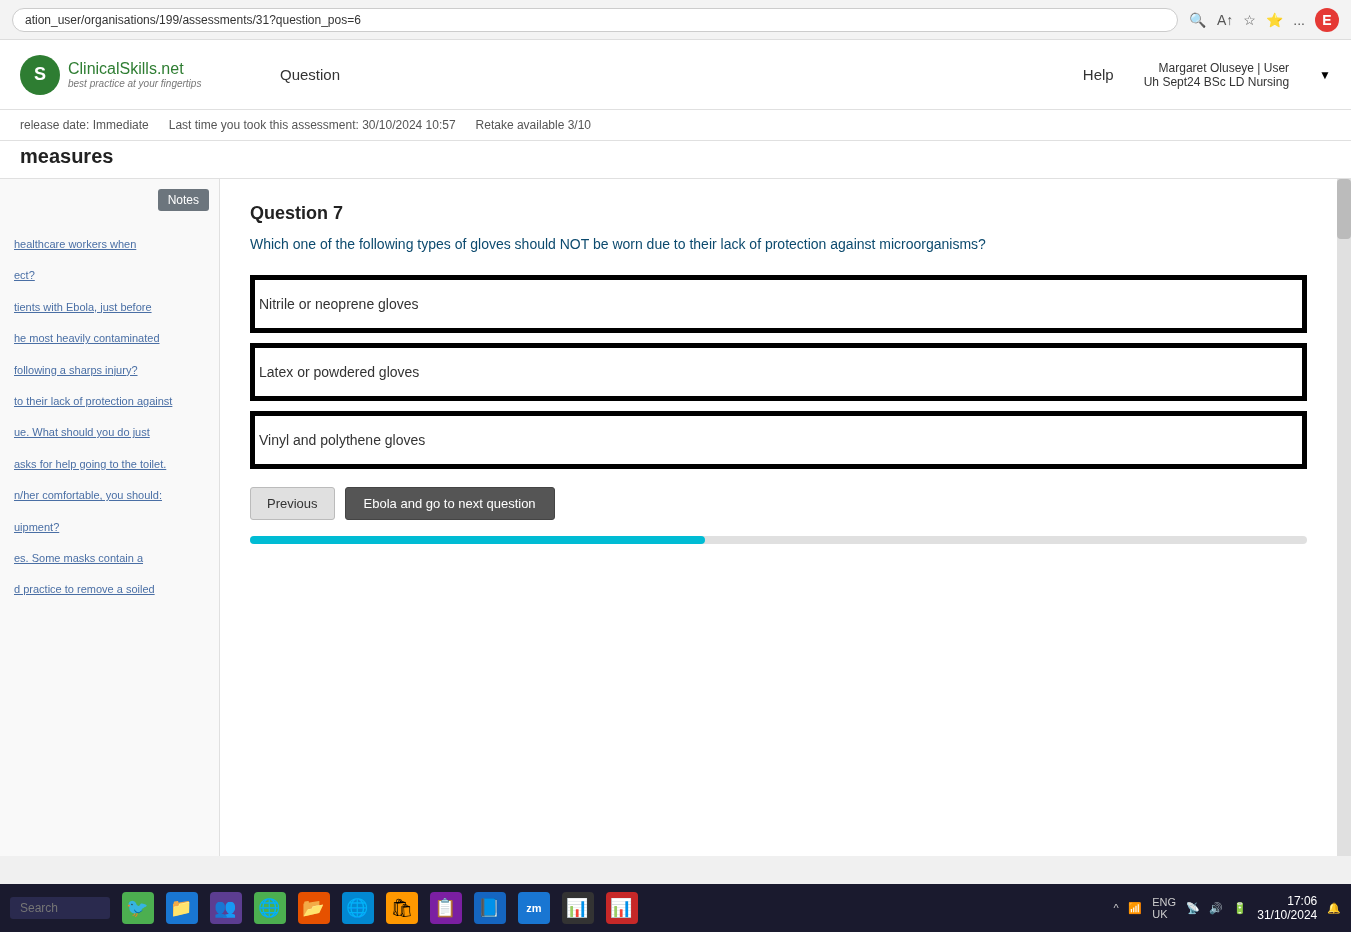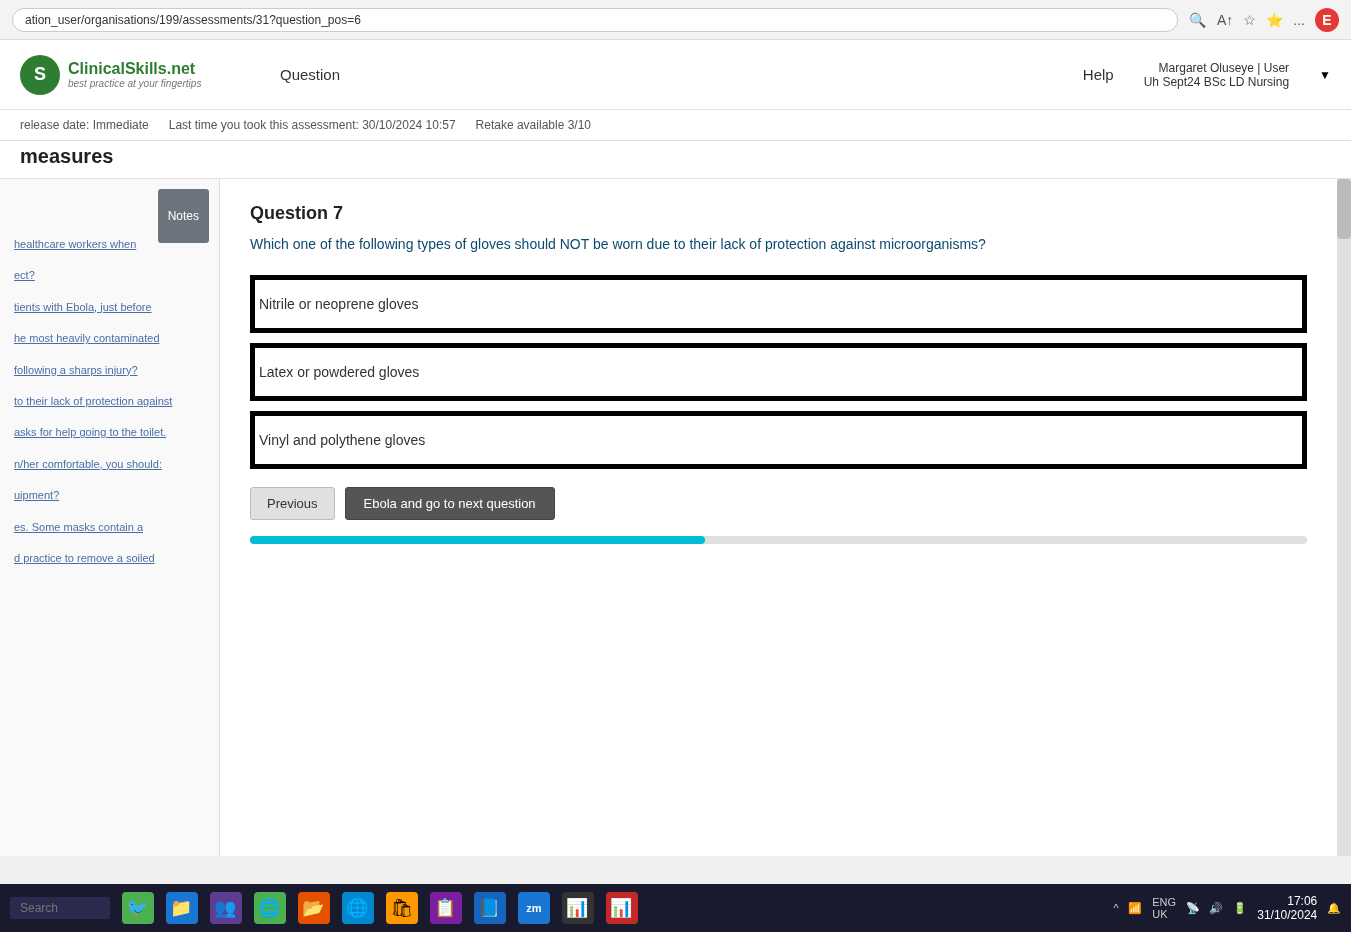--- a/index.html
+++ b/index.html
@@ -64,21 +64,21 @@
       color: white;
       font-size: 18px;
       font-weight: bold;
     }
     .logo-text {
       display: flex;
       flex-direction: column;
     }
     .logo-title {
       font-size: 16px;
-      font-weight: bold;
+      font-weight: normal;
       color: #333;
     }
     .logo-title span { color: #2e7d32; }
     .logo-subtitle {
       font-size: 10px;
       color: #777;
       font-style: italic;
     }
     .header-nav {
       flex: 1;
@@ -152,21 +152,21 @@
       line-height: 1.4;
       text-decoration: underline;
     }
     .notes-btn {
       position: absolute;
       top: 10px;
       right: 10px;
       background: #6c757d;
       color: #fff;
       border: none;
-      padding: 20px 10px;
+      padding: 4px 10px;
       font-size: 12px;
       border-radius: 3px;
       cursor: pointer;
     }
 
     
     .content-area {
       flex: 1;
       padding: 24px 30px;
       background: #fff;
@@ -334,20 +334,21 @@
 
   <div class="sidebar">
     <button class="notes-btn">Notes</button>
     <div style="margin-top: 40px;">
       <div class="sidebar-item">healthcare workers when</div>
       <div class="sidebar-item">ect?</div>
       <div class="sidebar-item">tients with Ebola, just before</div>
       <div class="sidebar-item">he most heavily contaminated</div>
       <div class="sidebar-item">following a sharps injury?</div>
       <div class="sidebar-item">to their lack of protection against</div>
+      <div class="sidebar-item">ue. What should you do just</div>
       <div class="sidebar-item">asks for help going to the toilet.</div>
       <div class="sidebar-item">n/her comfortable, you should:</div>
       <div class="sidebar-item">uipment?</div>
       <div class="sidebar-item">es. Some masks contain a</div>
       <div class="sidebar-item">d practice to remove a soiled</div>
     </div>
   </div>
 
   <div class="content-area">
     <div class="question-number">Question 7</div>

